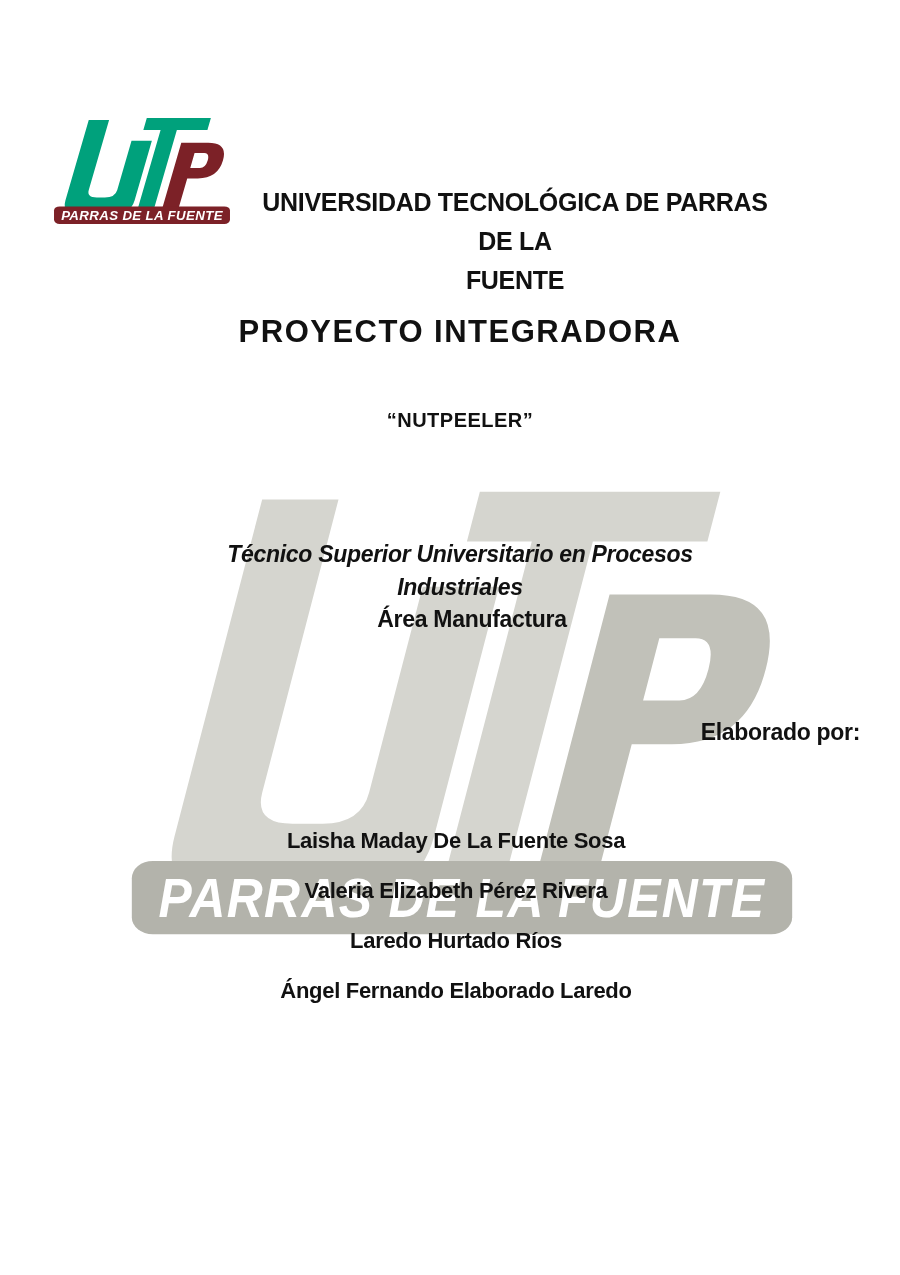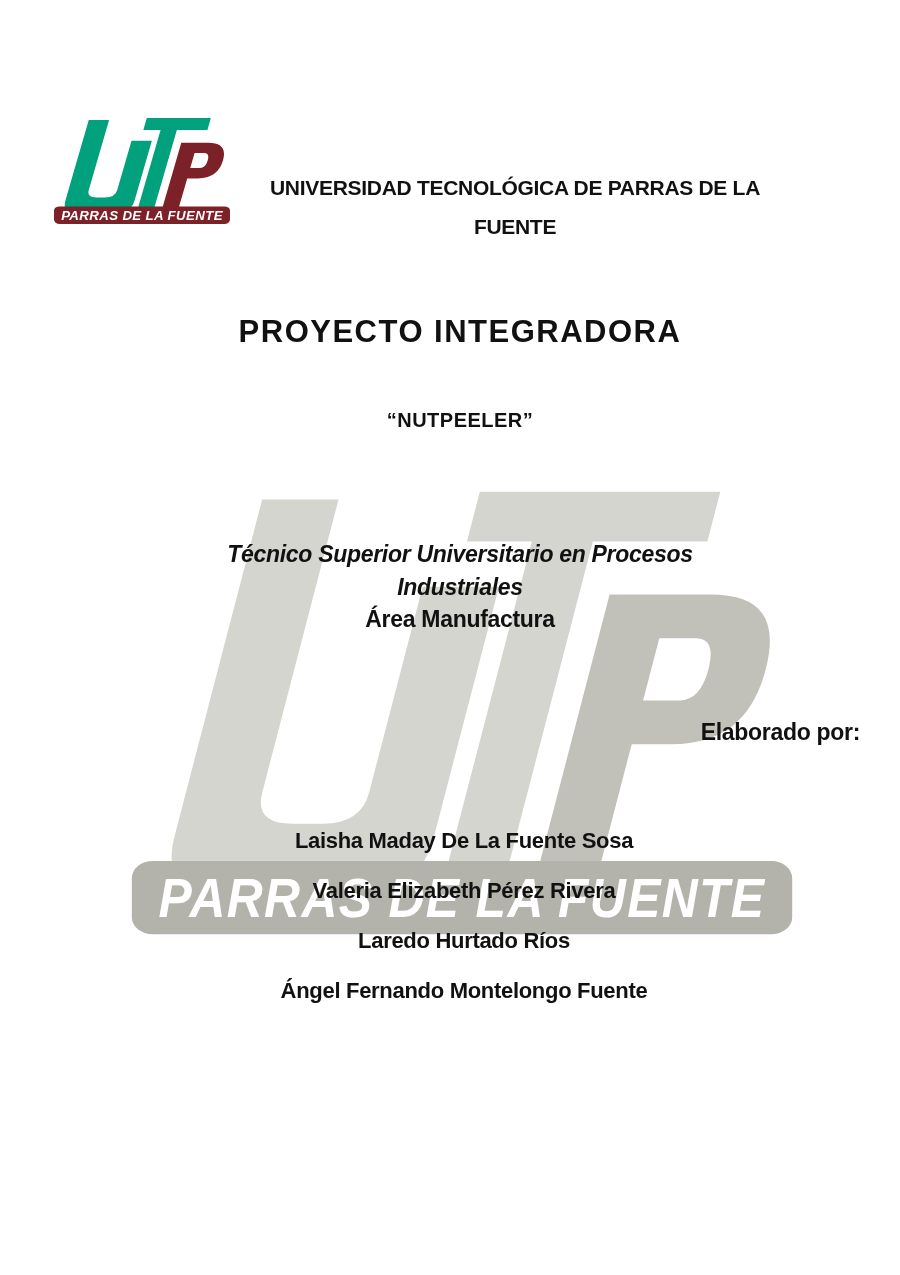--- a/index.html
+++ b/index.html
@@ -12,46 +12,46 @@
     color:var(--text,#111111);
   }
   .abs{position:absolute;text-align:center;}
   .txt{
     font-weight:bold;
     text-align:center;
     letter-spacing:-0.3px;
     z-index:2;
   }
   .header-title{
-    left:250px;top:168px;width:530px;
-    font-size:21px;line-height:39px;text-align:center;
+    left:250px;top:183px;width:530px;
+    font-size:25px;line-height:39px;text-align:center;
   }
   .main-title{
     left:60px;top:314px;width:800px;
     font-size:31px;letter-spacing:1.5px;
   }
   .project-name{
     left:60px;top:409px;width:800px;
     font-size:20px;letter-spacing:0.5px;
   }
   .program{
     left:60px;top:538px;width:800px;
     font-size:23px;line-height:33px;font-style:italic;
   }
   .area{
-    left:60px;top:606px;width:800px;
+    left:72px;top:606px;width:800px;
     font-size:23px;
   }
   .elaborado{
     left:60px;top:719px;width:800px;
     font-size:23px;
     text-align:right;
   }
   .names{
-    left:64px;top:816px;width:800px;
+    left:56px;top:816px;width:800px;
     font-size:22px;line-height:50px;
   }
   
   .logo{
     left:53px;top:117px;width:178px;height:108px;
     z-index:2;
   }
   .watermark{
     left:128px;top:487px;width:668px;height:452px;
     z-index:1;
@@ -114,16 +114,16 @@
     <div>Técnico Superior Universitario en Procesos</div>
     <div>Industriales</div>
   </div>
   <div class="abs txt area">Área Manufactura</div>
 
   <div class="abs txt elaborado">Elaborado por:</div>
   <div class="abs txt names">
     <div>Laisha Maday De La Fuente Sosa</div>
     <div>Valeria Elizabeth Pérez Rivera</div>
     <div>Laredo Hurtado Ríos</div>
-    <div>Ángel Fernando Montelongo Fuente</div>
+    <div>Ángel Fernando Elaborado Laredo</div>
   </div>
 
 </div>
 
 </body></html>

